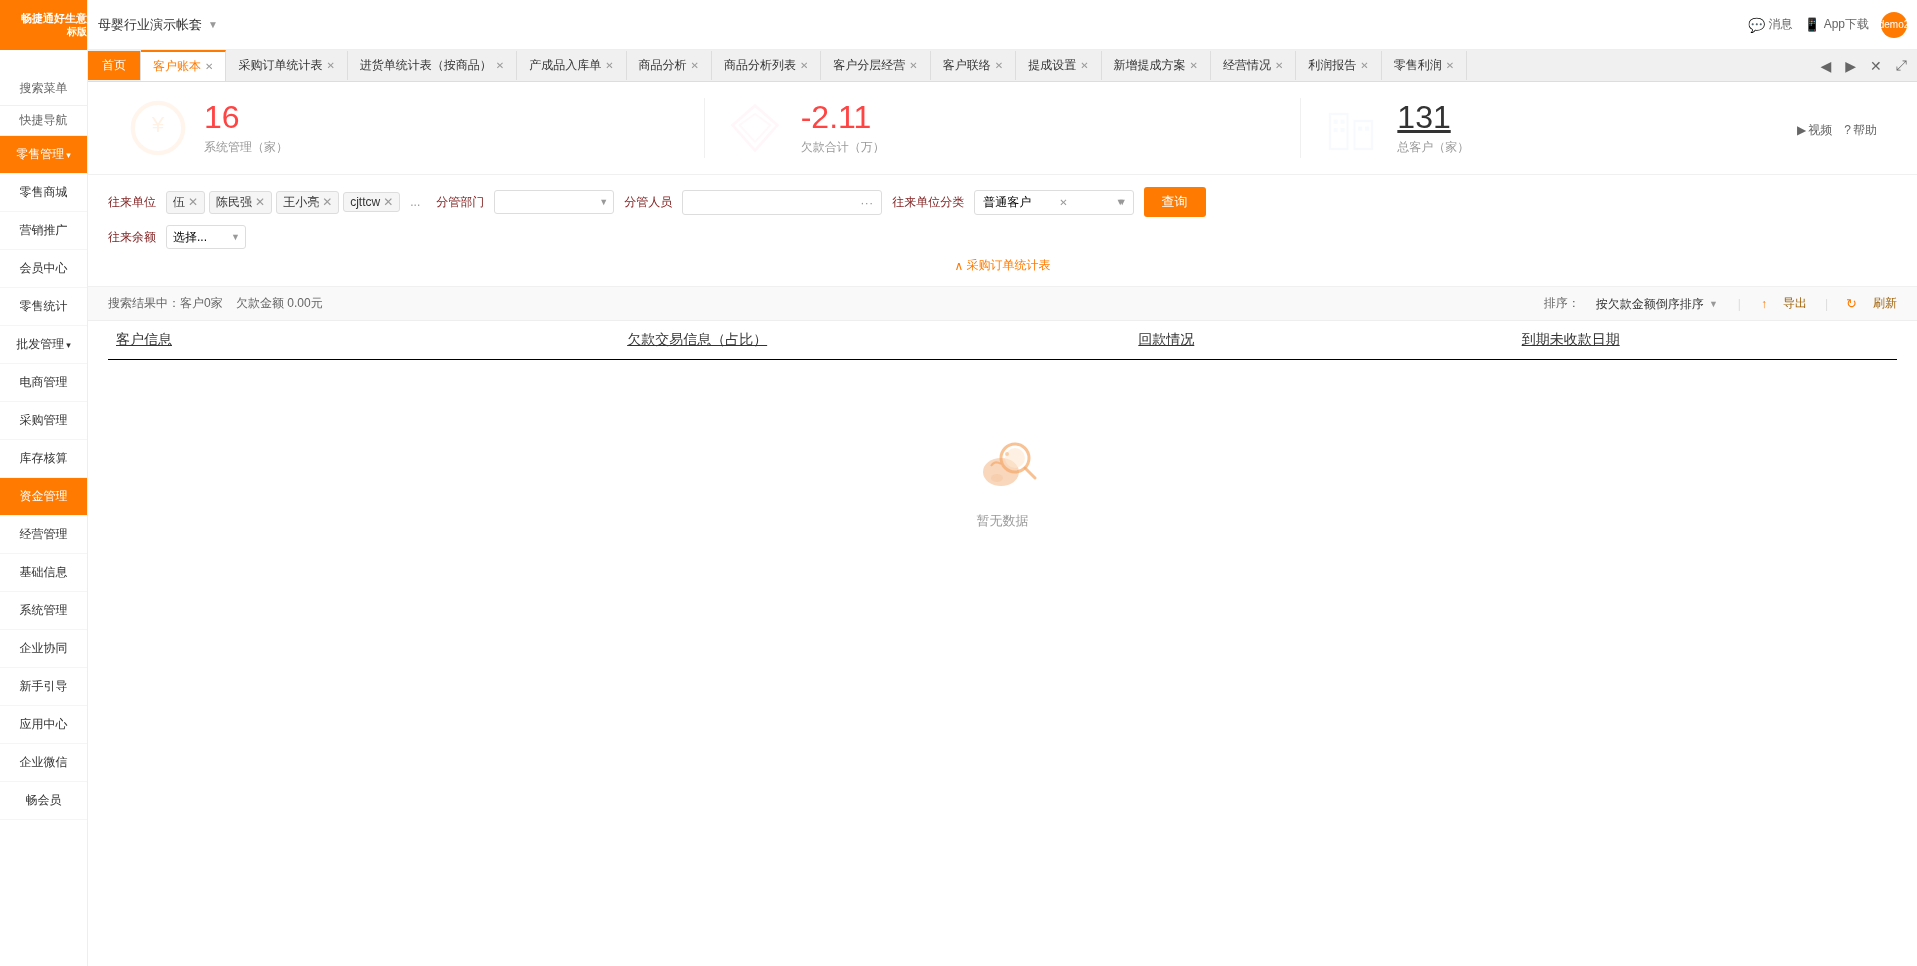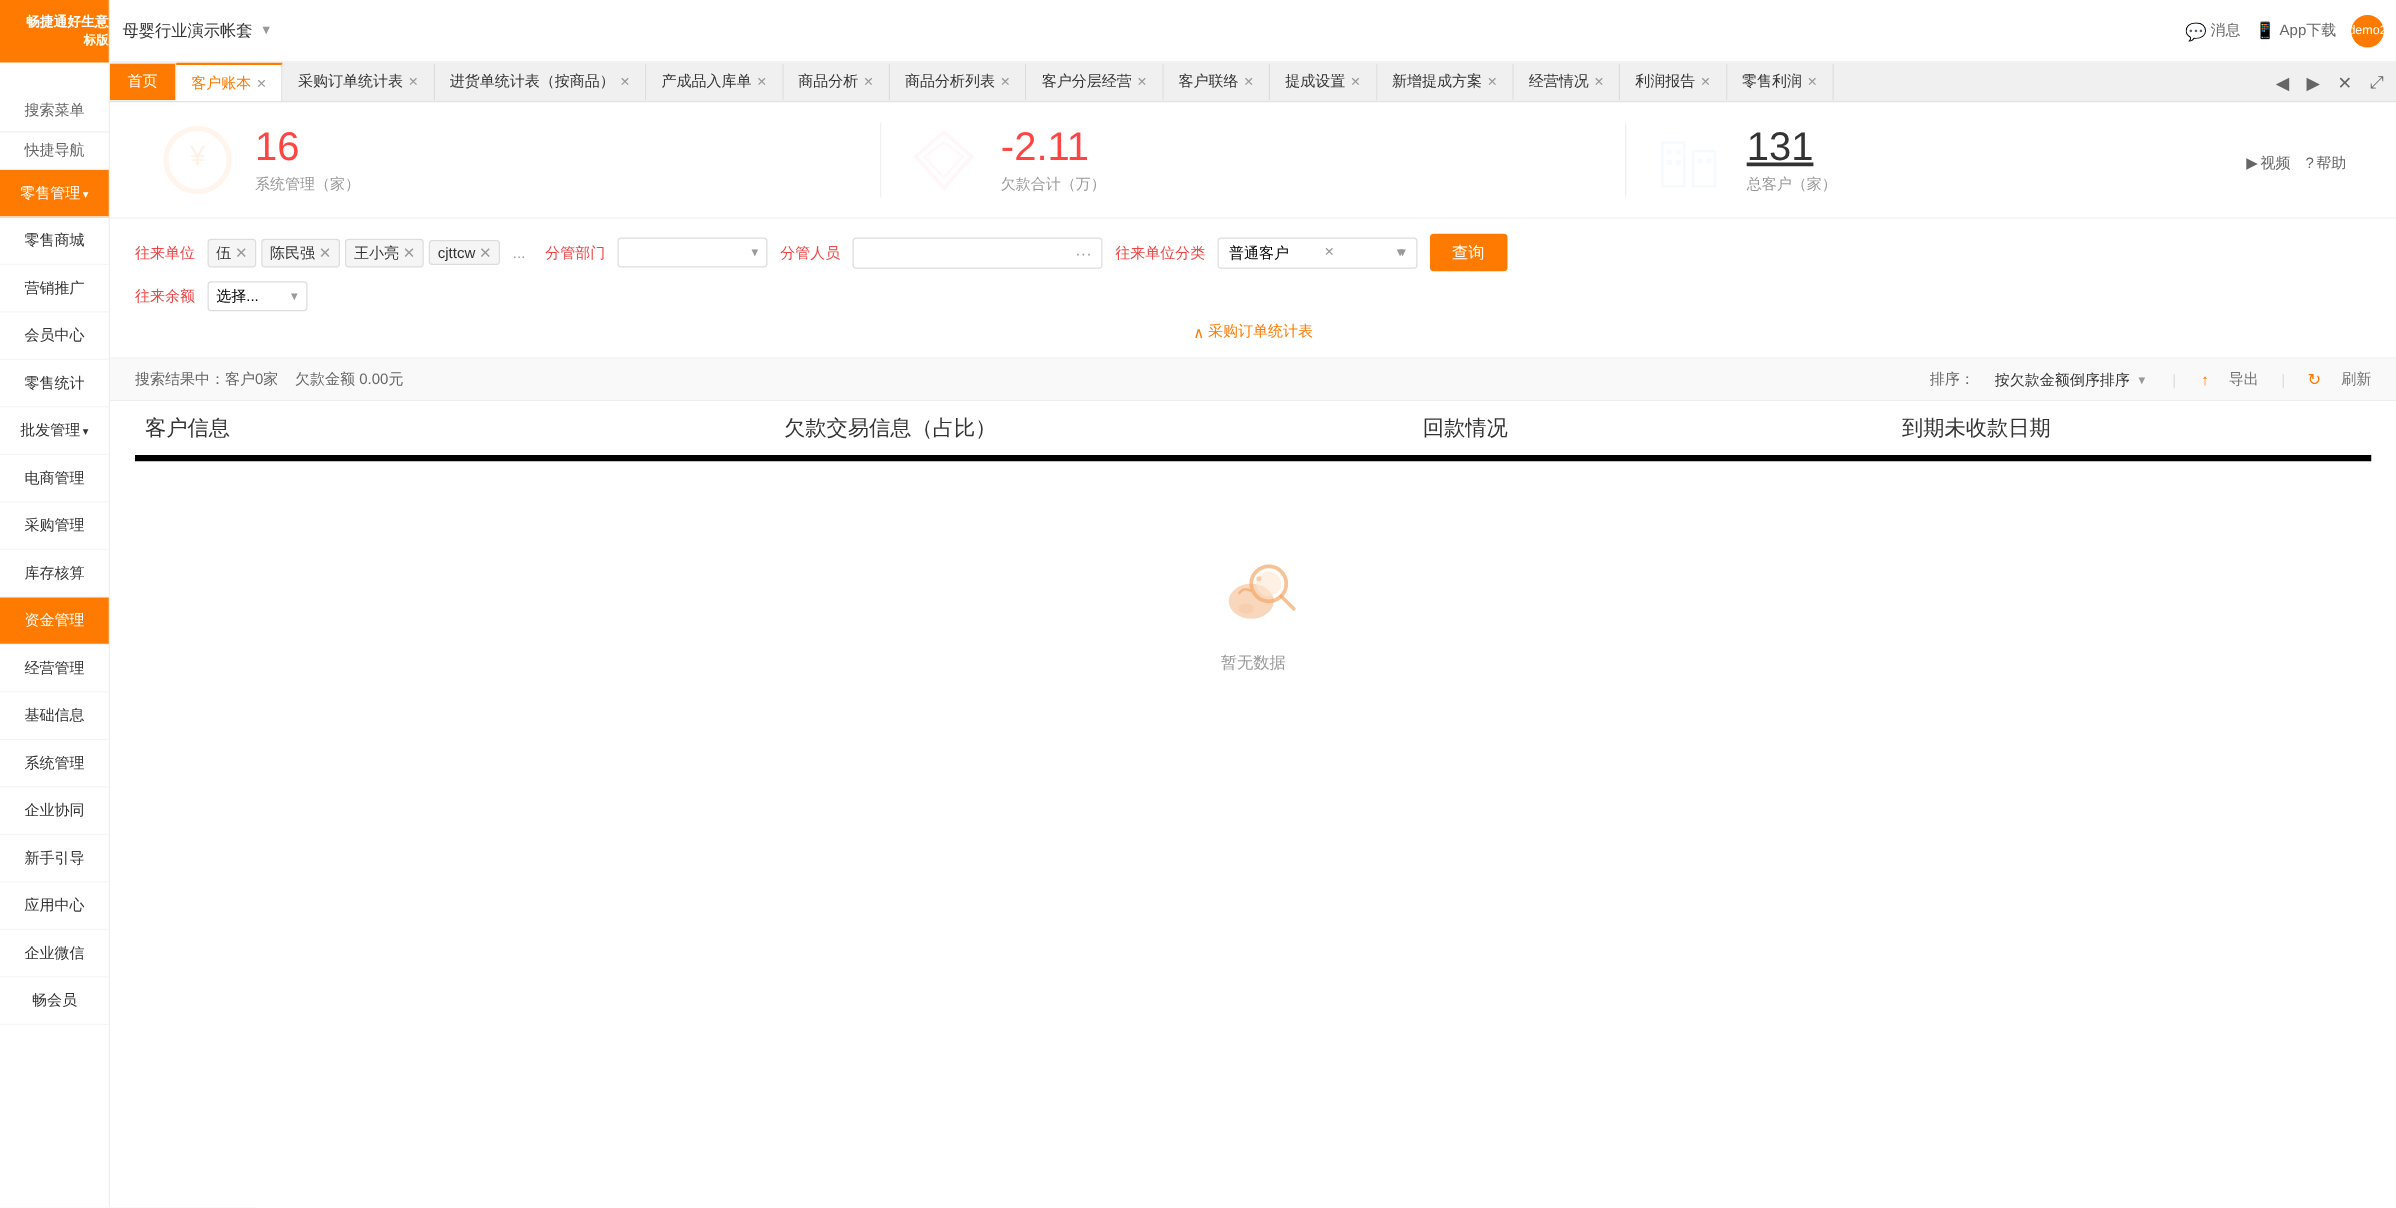--- a/index.html
+++ b/index.html
@@ -45,42 +45,42 @@
     .stat-value { font-size: 32px; font-weight: normal; color: #ff4444; line-height: 1.1; }
     .stat-value.negative { color: #ff4444; }
     .stat-value.black { color: #333; text-decoration: underline; }
     .stat-label { font-size: 12px; color: #999; margin-top: 4px; }
     .stat-help { margin-left: auto; display: flex; gap: 12px; align-items: flex-start; padding-top: 4px; }
     .stat-help a { font-size: 12px; color: #666; cursor: pointer; display: flex; align-items: center; gap: 2px; }
 
     
     .filter-area { padding: 12px 20px; background: #fff; border-bottom: 1px solid #f0f0f0; }
     .filter-row { display: flex; align-items: center; gap: 10px; margin-bottom: 8px; flex-wrap: wrap; }
-    .filter-label { font-size: 12px; color: #ef4444; white-space: nowrap; }
+    .filter-label { font-size: 12px; color: #7f1d1d; white-space: nowrap; }
     .filter-tags { display: flex; align-items: center; gap: 4px; flex-wrap: wrap; }
     .filter-tag { background: #f5f5f5; border: 1px solid #ddd; border-radius: 3px; padding: 2px 6px; font-size: 12px; color: #333; display: flex; align-items: center; gap: 3px; cursor: pointer; }
     .filter-tag .x { color: #999; cursor: pointer; }
     .filter-tag.more { color: #999; border: none; background: none; }
     .filter-select { border: 1px solid #ddd; border-radius: 3px; padding: 4px 24px 4px 8px; font-size: 12px; color: #333; background: #fff; cursor: pointer; min-width: 120px; appearance: none; position: relative; }
     .filter-select-wrap { position: relative; display: inline-block; }
     .filter-select-wrap::after { content: '▼'; position: absolute; right: 6px; top: 50%; transform: translateY(-50%); font-size: 9px; color: #999; pointer-events: none; }
     .collapse-btn { color: #ff7a00; font-size: 12px; cursor: pointer; display: flex; align-items: center; gap: 3px; margin: 0 auto; }
     .query-btn { background: #ff7a00; color: #fff; border: none; border-radius: 3px; padding: 6px 18px; font-size: 13px; cursor: pointer; }
 
     
     .results-bar { padding: 8px 20px; background: #f9f9f9; border-bottom: 1px solid #eee; display: flex; align-items: center; justify-content: space-between; font-size: 12px; color: #666; }
     .results-actions { display: flex; align-items: center; gap: 16px; }
-    .results-action { color: #737373; cursor: pointer; display: flex; align-items: center; gap: 3px; font-family: Liberation Serif, serif; }
+    .results-action { color: #a16207; cursor: pointer; display: flex; align-items: center; gap: 3px; font-family: Liberation Serif, serif; }
     .sort-select-wrap { position: relative; display: inline-block; }
     .sort-select { border: none; background: none; font-size: 12px; color: #333; cursor: pointer; padding-right: 14px; appearance: none; }
     .sort-select-wrap::after { content: '▼'; position: absolute; right: 0; top: 50%; transform: translateY(-50%); font-size: 9px; color: #999; pointer-events: none; }
 
     
     .table-wrap { padding: 0 20px; background: #fff; }
-    .table-header { display: grid; grid-template-columns: 2fr 2fr 1.5fr 1.5fr; padding: 10px 0; border-bottom: 5px solid #000000; font-size: 17px; color: #333; font-weight: normal; }
+    .table-header { display: grid; grid-template-columns: 2fr 2fr 1.5fr 1.5fr; padding: 10px 0; border-bottom: 1px solid #000000; font-size: 14px; color: #333; font-weight: normal; text-decoration: underline; }
     .table-header span { padding: 0 8px; }
 
     
     .empty-state { display: flex; flex-direction: column; align-items: center; justify-content: center; padding: 60px 0 80px; }
     .empty-icon { width: 80px; height: 80px; margin-bottom: 12px; }
     .empty-text { font-size: 13px; color: #999; }
 
     .filter-person-wrap { position: relative; display: inline-flex; align-items: center; border: 1px solid #ddd; border-radius: 3px; min-width: 200px; padding: 4px 8px; background: #fff; }
     .filter-person-input { border: none; outline: none; font-size: 12px; flex: 1; min-width: 100px; }
     .filter-person-dots { color: #999; cursor: pointer; }

